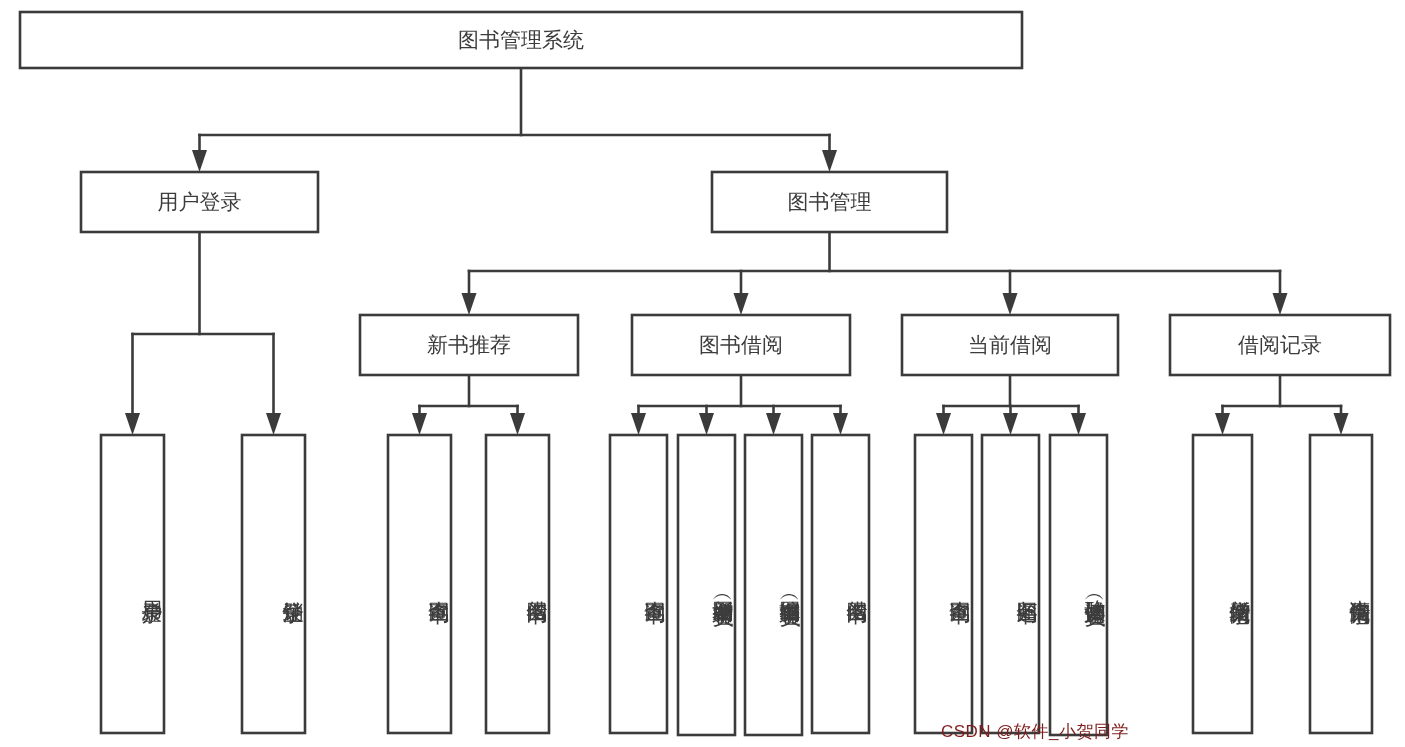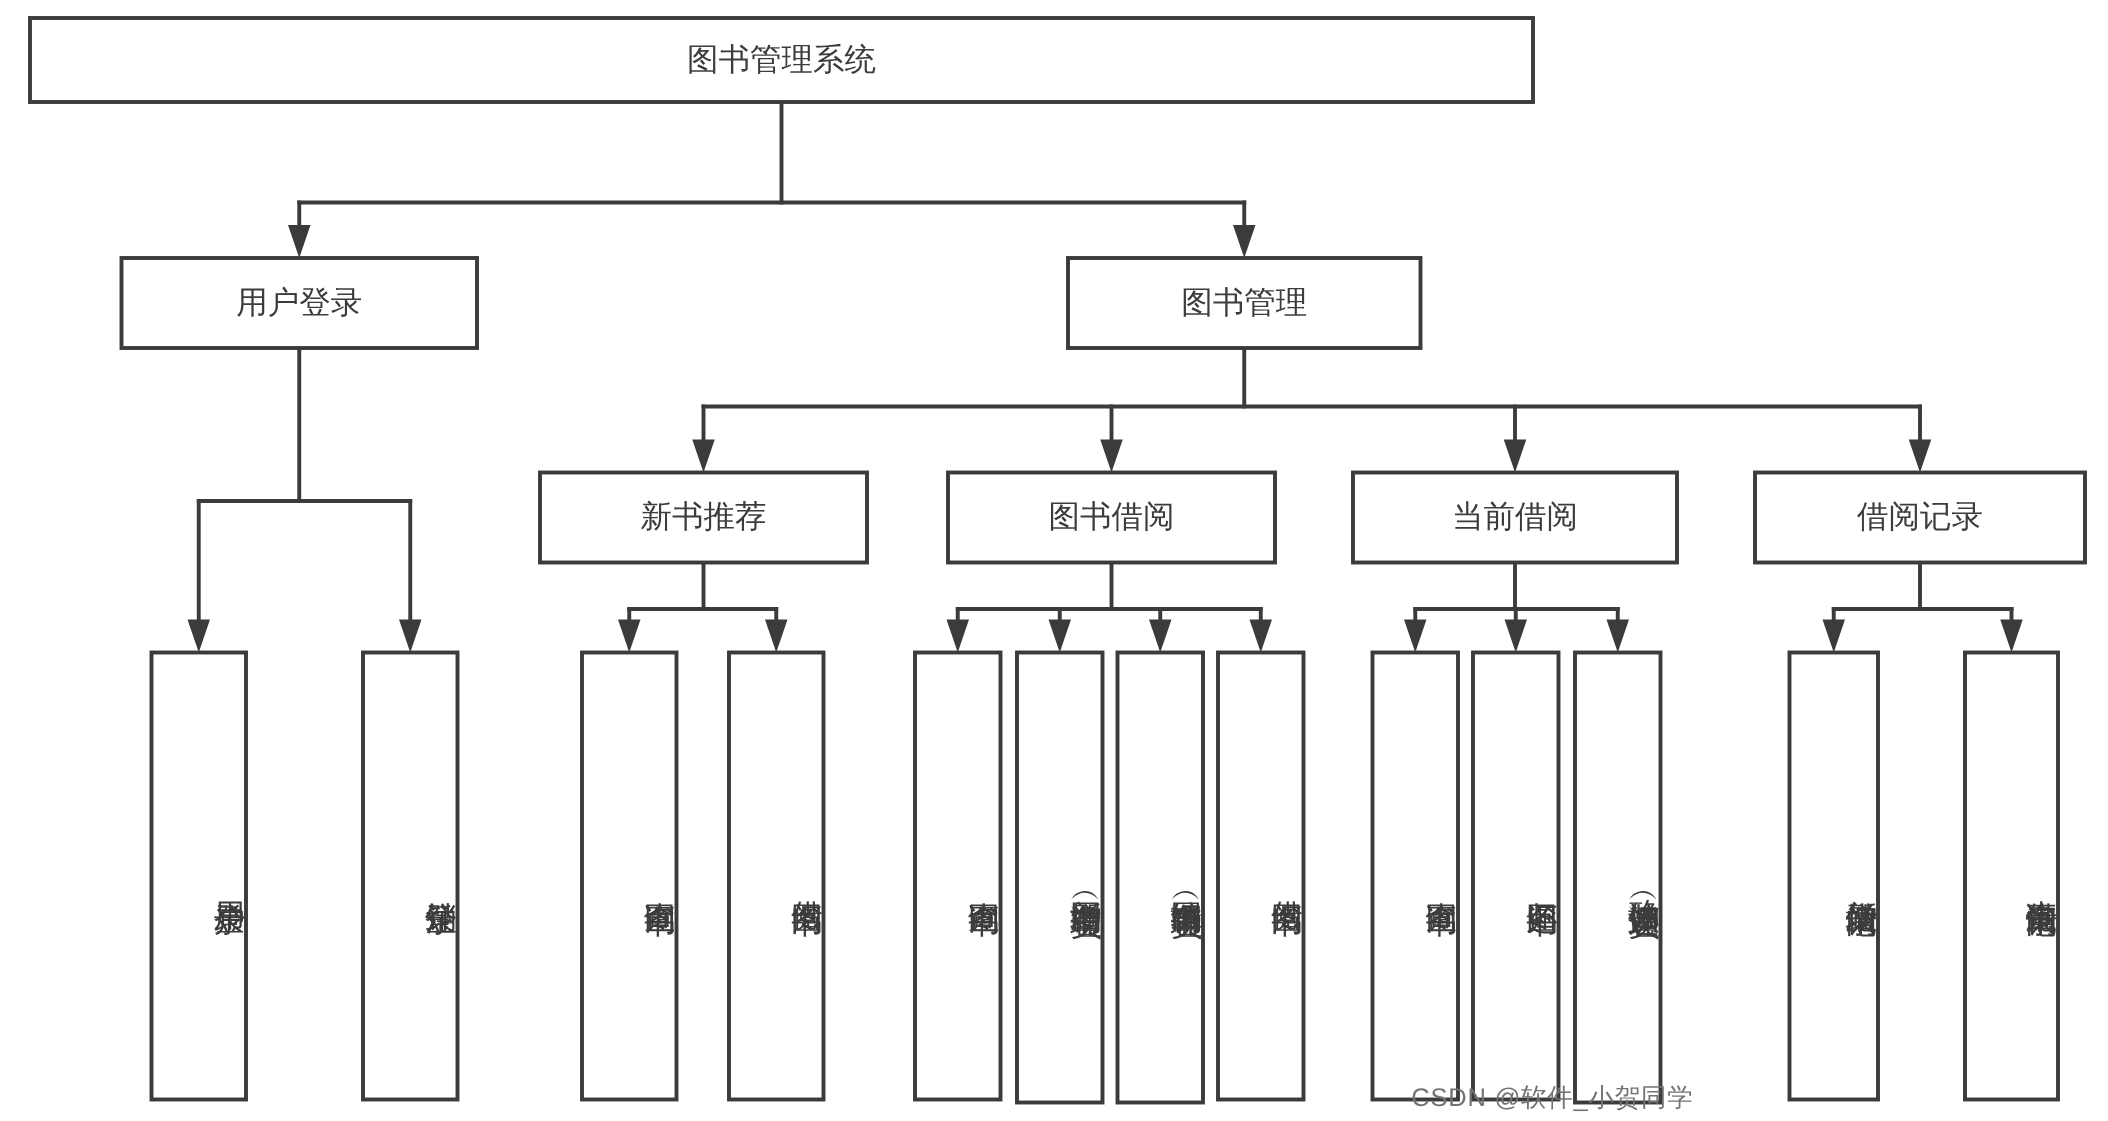--- a/index.html
+++ b/index.html
@@ -61,21 +61,21 @@
     color: #3c3c3c;
     white-space: nowrap;
     pointer-events: none;
   }
   .watermark {
     position: absolute;
     right: 8px;
     bottom: 4px;
     font-family: "Liberation Sans", "DejaVu Sans", sans-serif;
     font-size: 17px;
-    color: #737373;
+    color: #7f1d1d;
     letter-spacing: 0.5px;
     white-space: nowrap;
   }
 </style>
 </head>
 <body>
 
 <div id="diagram-root">
 
   <svg class="diagram" viewBox="0 0 1405 747">

